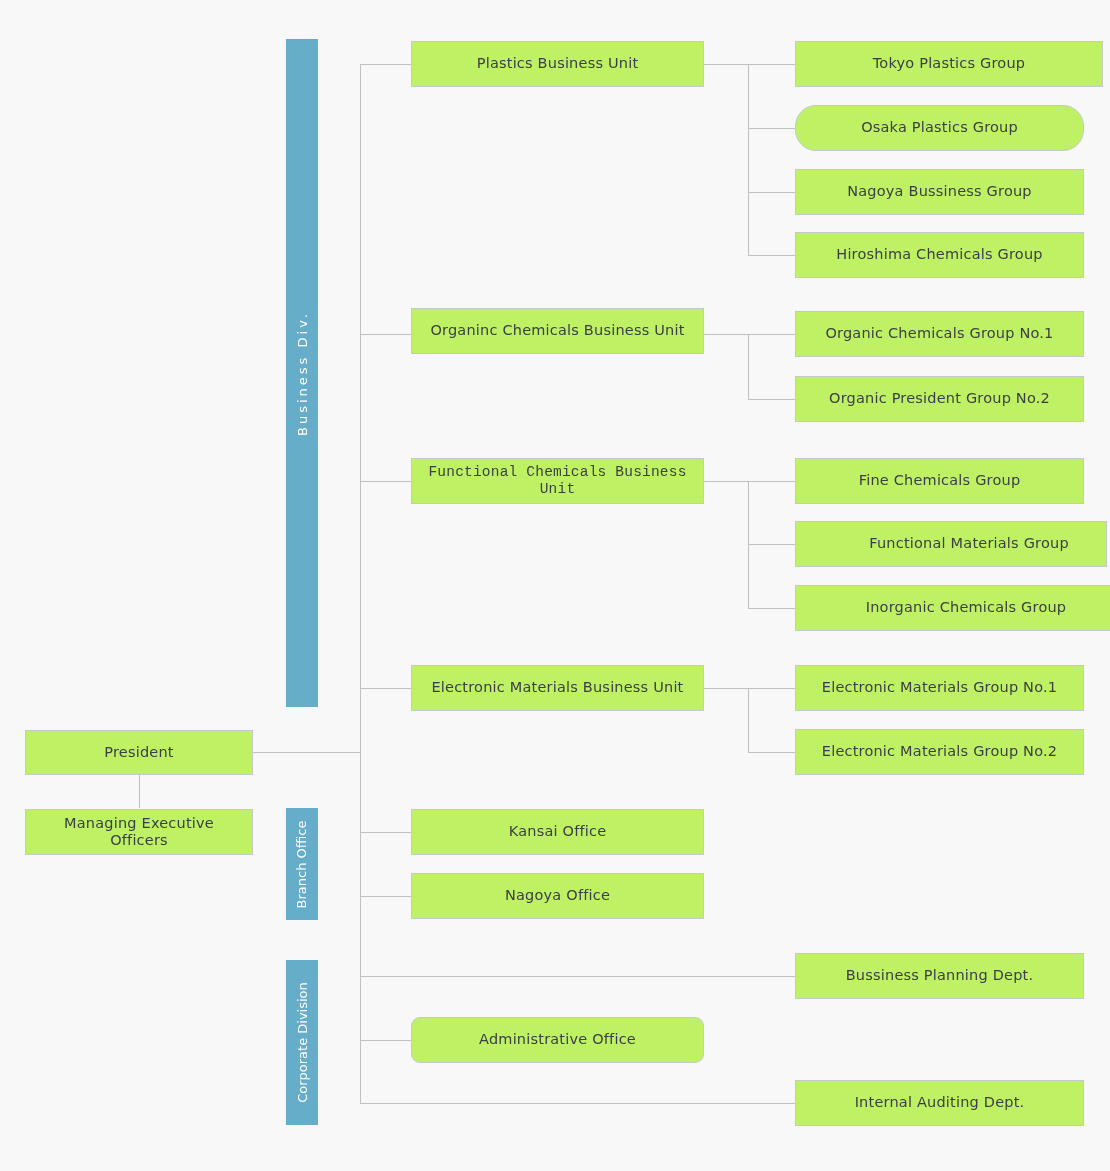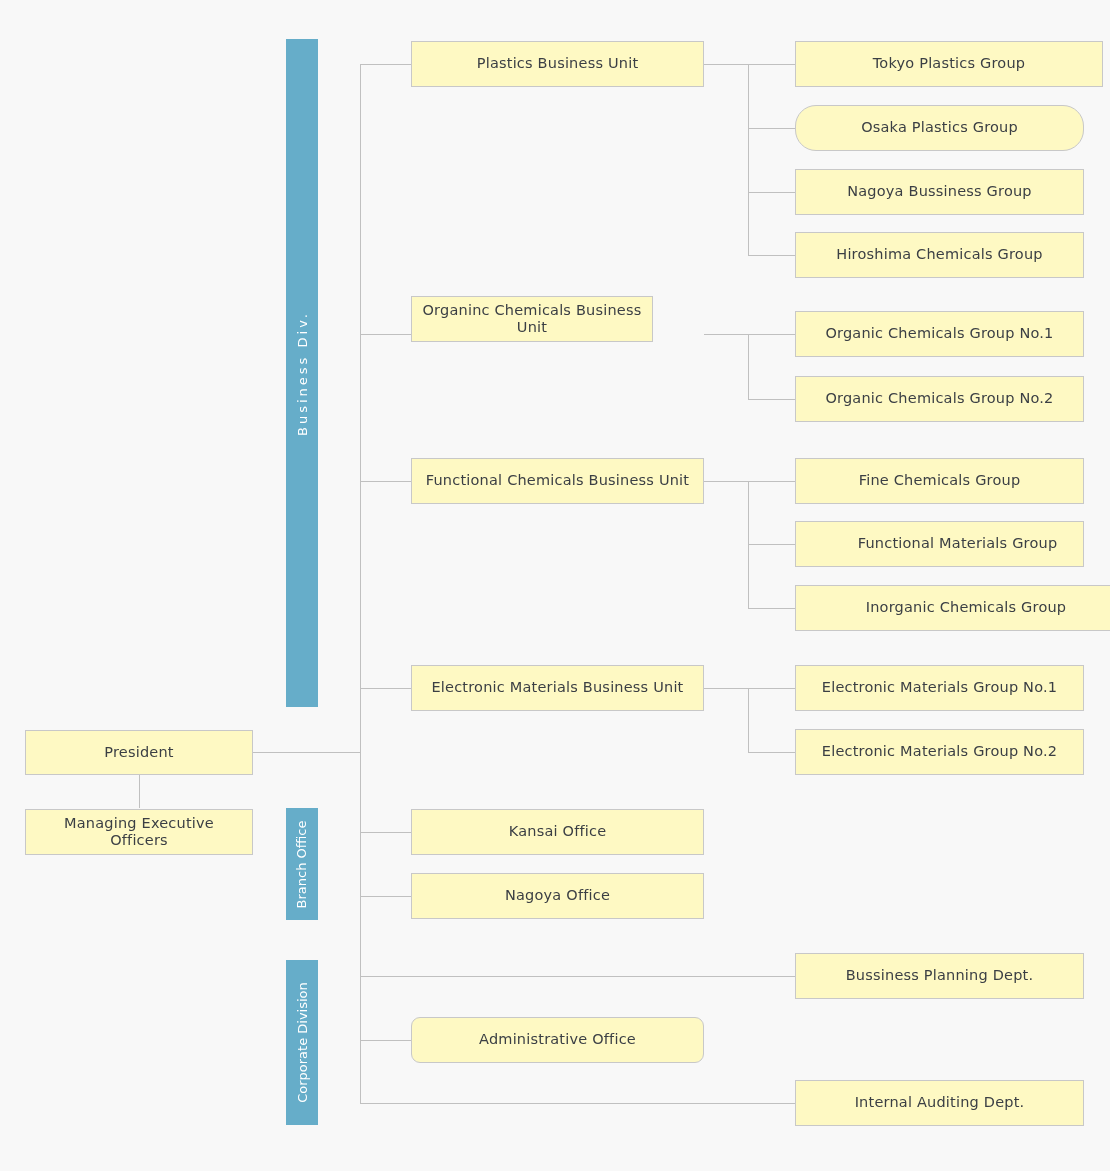--- a/index.html
+++ b/index.html
@@ -14,21 +14,21 @@
     width:1110px;
     height:1171px;
     background:#f8f8f8;
     overflow:hidden;
   }
 
   
   .box{
     position:absolute;
     box-sizing:border-box;
-    background:#fef9c3;
+    background:#bef264;
     border:1px solid #c8c8c8;
     display:flex;
     align-items:center;
     justify-content:center;
     text-align:center;
     color:#3b3f44;
     font-size:14.5px;
     letter-spacing:.2px;
     line-height:1.2;
     padding:0 8px;
@@ -127,25 +127,25 @@
   </div>
 
   <div class="box" style="left:25px; top:809px; width:228px; height:46px;">
     <span>Managing Executive Officers</span>
   </div>
 
   <div class="box" style="left:411px; top:41px; width:293px; height:46px;">
     <span>Plastics Business Unit</span>
   </div>
 
-  <div class="box" style="left:411px; top:296px; width:242px; height:46px;">
+  <div class="box" style="left:411px; top:308px; width:293px; height:46px;">
     <span>Organinc Chemicals Business Unit</span>
   </div>
 
-  <div class="box" style="left:411px; top:458px; width:293px; height:46px;">
+  <div class="box" style="left:411px; top:458px; width:293px; height:46px;font-family:Liberation Mono, monospace;">
     <span>Functional Chemicals Business Unit</span>
   </div>
 
   <div class="box" style="left:411px; top:665px; width:293px; height:46px;">
     <span>Electronic Materials Business Unit</span>
   </div>
 
   <div class="box" style="left:795px; top:41px; width:308px; height:46px;">
     <span>Tokyo Plastics Group</span>
   </div>
@@ -156,27 +156,27 @@
     <span>Nagoya Bussiness Group</span>
   </div>
   <div class="box" style="left:795px; top:232px; width:289px; height:46px;">
     <span>Hiroshima Chemicals Group</span>
   </div>
 
   <div class="box" style="left:795px; top:311px; width:289px; height:46px;">
     <span>Organic Chemicals Group No.1</span>
   </div>
   <div class="box" style="left:795px; top:376px; width:289px; height:46px;">
-    <span>Organic Chemicals Group No.2</span>
+    <span>Organic President Group No.2</span>
   </div>
 
   <div class="box" style="left:795px; top:458px; width:289px; height:46px;">
     <span>Fine Chemicals Group</span>
   </div>
-  <div class="box" style="left:795px; top:521px; width:289px; height:46px;padding-left:44px;">
+  <div class="box" style="left:795px; top:521px; width:312px; height:46px;padding-left:44px;">
     <span>Functional Materials Group</span>
   </div>
   <div class="box" style="left:795px; top:585px; width:342px; height:46px;">
     <span>Inorganic Chemicals Group</span>
   </div>
 
   <div class="box" style="left:795px; top:665px; width:289px; height:46px;">
     <span>Electronic Materials Group No.1</span>
   </div>
   <div class="box" style="left:795px; top:729px; width:289px; height:46px;align-items:center;">

